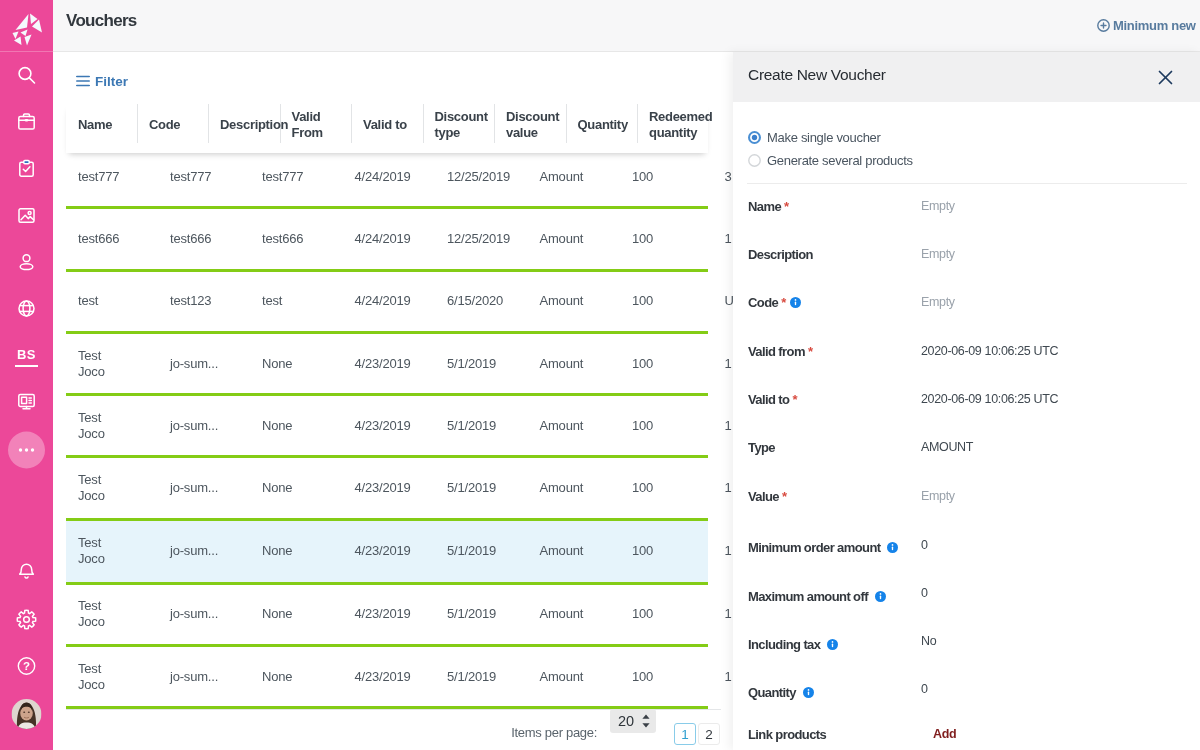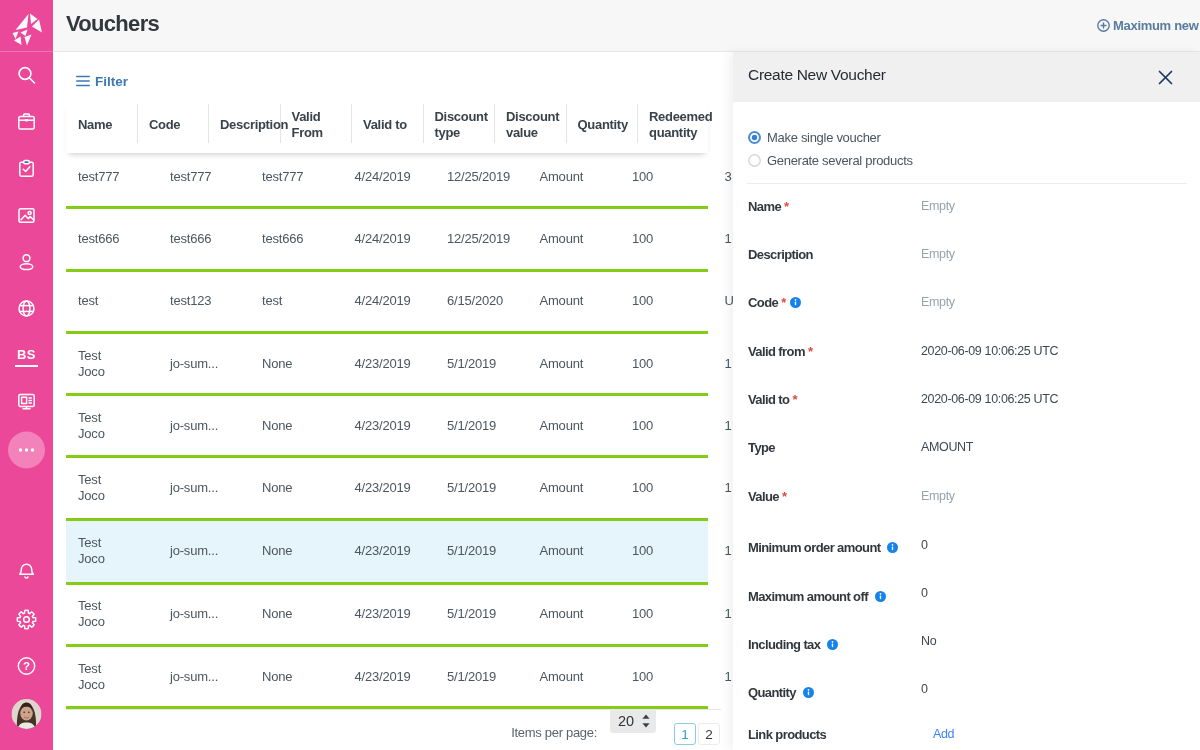--- a/index.html
+++ b/index.html
@@ -7,21 +7,21 @@
   body { font-family:"Liberation Sans", sans-serif; position:relative; background:#fff; }
   .abs { position:absolute; }
 
   
   #sidebar { left:0; top:0; width:53px; height:750px; background:#ec4899; }
   #sidebar .sep { position:absolute; left:0; top:51px; width:53px; height:1px; background:rgba(255,255,255,0.25); }
   .sicon { position:absolute; left:0; width:53px; text-align:center; }
 
   
   #topbar { left:53px; top:0; width:1147px; height:52px; background:#f7f7f8; border-bottom:1px solid #e7e7e7; }
-  #title { left:66px; top:11px; font-size:22px; font-weight:700; color:#32383e; letter-spacing:-0.7px; }
+  #title { left:66px; top:11px; font-size:17px; font-weight:700; color:#32383e; letter-spacing:-0.7px; }
   #createnew { left:1113px; top:18px; color:#587b9e; font-size:13px; font-weight:700; letter-spacing:-0.3px; }
 
   
   #filter { left:95px; top:74px; color:#3c78b4; font-size:13.5px; font-weight:700; }
   #thead { left:66px; top:104px; width:642px; height:49px; background:#fff;
            box-shadow:0 4px 6px -3px rgba(0,0,0,0.22); display:grid;
            grid-template-columns:71px 71px 71.5px 71.5px 71.5px 71.5px 71.5px 71.5px 72px;
            align-items:center; padding-bottom:8px; }
   #thead .hc { padding-left:12px; font-size:13px; font-weight:700; color:#3a424a; letter-spacing:-0.3px; line-height:16px;
                position:relative; height:100%; display:flex; align-items:center; }
@@ -45,21 +45,21 @@
   
   #panel { left:733px; top:52px; width:467px; height:698px; background:#fff;
            box-shadow:-4px 0 10px rgba(0,0,0,0.06); }
   #phead { position:absolute; left:0; top:0; width:467px; height:50px; background:#f0f0f1; }
   #phead .t { position:absolute; left:15px; top:14px; font-size:15.5px; font-weight:400; color:#272c32; letter-spacing:-0.3px; }
   .radio-line { position:absolute; left:14px; font-size:13px; color:#4a5560; letter-spacing:-0.3px; }
   .fl { position:absolute; left:15px; font-size:13px; font-weight:700; color:#32373d; letter-spacing:-0.6px; }
   .fv { position:absolute; left:188px; font-size:12.5px; color:#3f4850; letter-spacing:-0.35px; }
   .fv.empty { color:#9aa2ab; }
   .req { color:#d84b40; font-weight:700; }
-  .add { color:#3b82f6; font-weight:400; }
+  .add { color:#7f1d1d; font-weight:700; }
   .pdiv { position:absolute; left:14px; width:440px; height:1px; background:#ececec; }
   .ii { display:inline-block; vertical-align:-1px; margin-left:4px; letter-spacing:0; }
 </style>
 </head>
 <body>
 
 <div class="abs" id="sidebar">
   <div class="sep"></div>
 
   <svg class="sicon" style="top:6px" width="46" height="42" viewBox="0 0 46 42">
@@ -160,21 +160,21 @@
   </svg>
 </div>
 
 <div class="abs" id="topbar"></div>
 <div class="abs" id="title">Vouchers</div>
 <svg class="abs" style="left:1097px;top:19px" width="13" height="13" viewBox="0 0 13 13" fill="none" stroke="#587b9e" stroke-width="1.4" stroke-linecap="round">
   <circle cx="6.5" cy="6.5" r="5.7"></circle>
     <line x1="6.5" y1="4" x2="6.5" y2="9"></line>
     <line x1="4" y1="6.5" x2="9" y2="6.5"></line>
 </svg>
-<div class="abs" id="createnew">Maximum new</div>
+<div class="abs" id="createnew">Minimum new</div>
 
 <svg class="abs" style="left:76px;top:75px" width="14" height="12" viewBox="0 0 14 12" stroke="#3c78b4" stroke-width="1.7" stroke-linecap="round">
   <line x1="0.8" y1="1.5" x2="13.2" y2="1.5"></line>
     <line x1="0.8" y1="6" x2="13.2" y2="6"></line>
     <line x1="0.8" y1="10.5" x2="13.2" y2="10.5"></line>
 </svg>
 <div class="abs" id="filter">Filter</div>
 
 <div class="abs" id="thead">
   <div class="vdiv" style="left:71px"></div>

